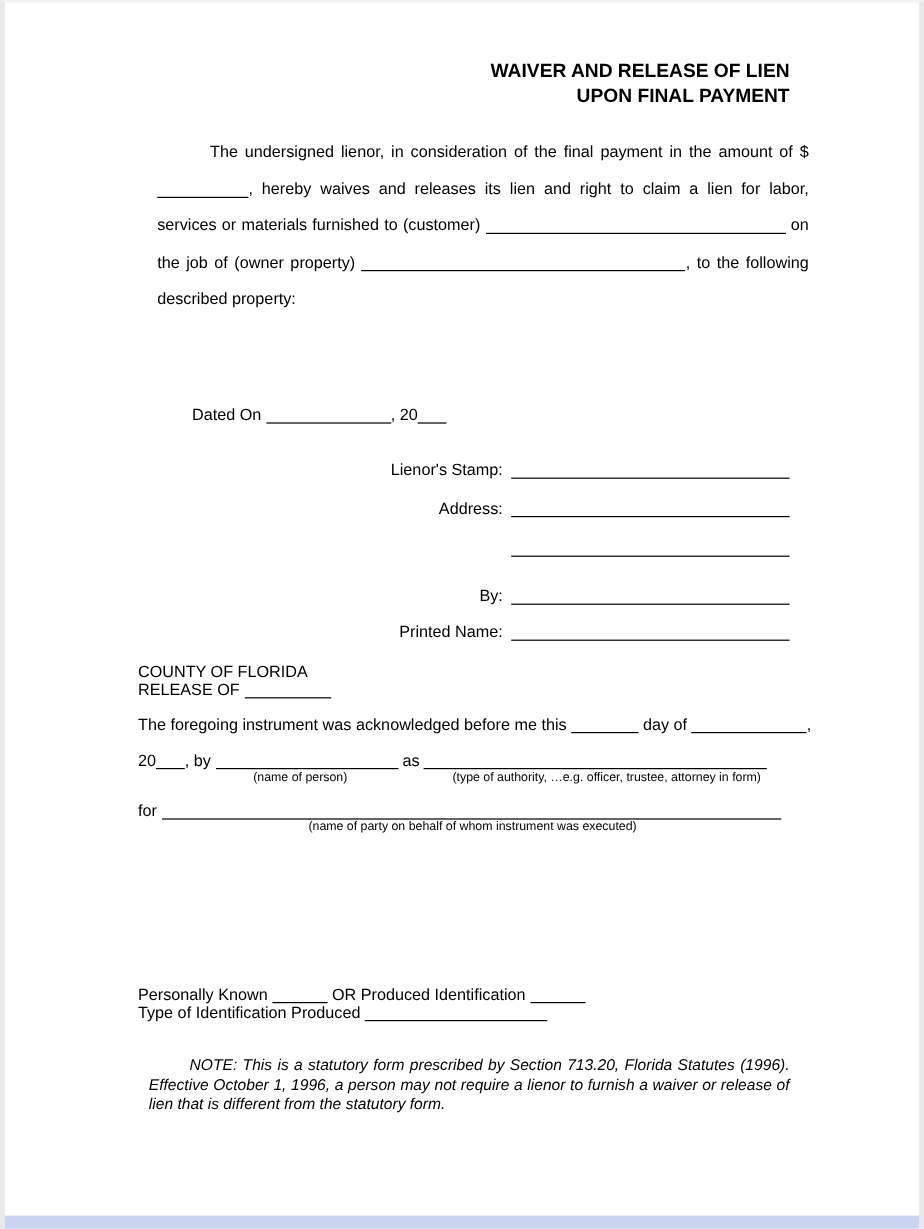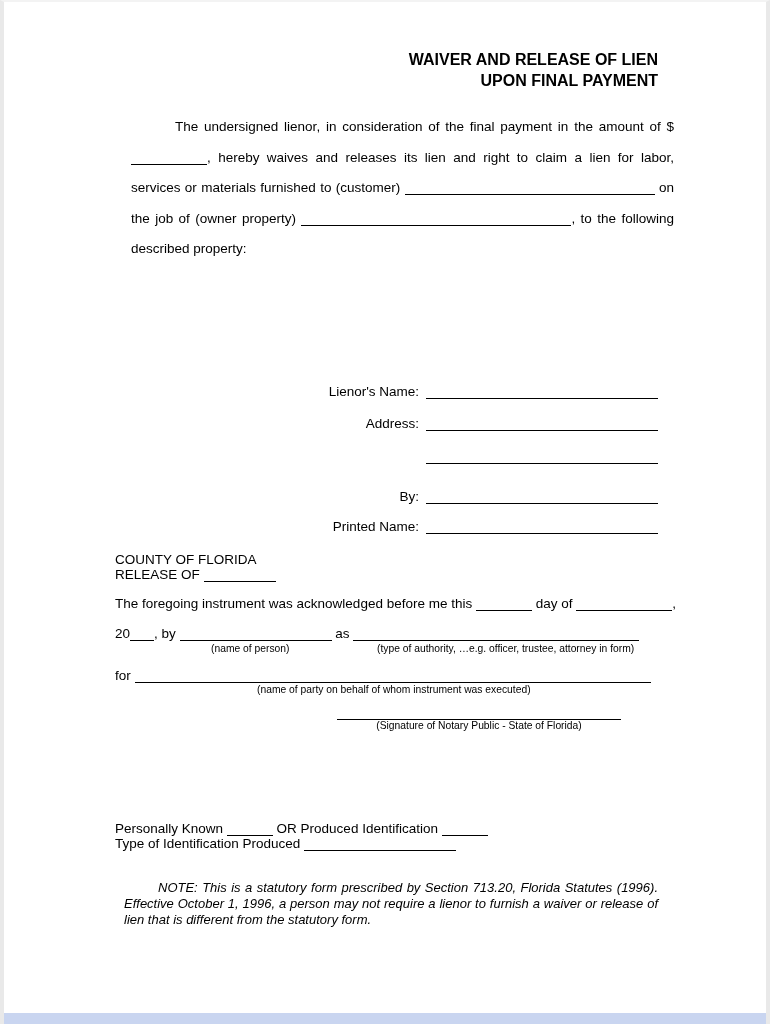--- a/index.html
+++ b/index.html
@@ -27,22 +27,23 @@
 <div class="page">
   <div class="content">
 
     <div class="abs title" style="top:47px">
       <div>WAIVER AND RELEASE OF LIEN</div>
       <div>UPON FINAL PAYMENT</div>
     </div>
 
     <p class="abs para" style="top:110px"><span>The undersigned lienor, in consideration of the final payment in the amount of $</span><span class="bl" style="width:76px"></span><span>, hereby waives and releases its lien and right to claim a lien for labor, services or materials furnished to (customer)</span> <span class="bl" style="width:250px"></span> <span>on the job of (owner property)</span> <span class="bl" style="width:270px"></span><span>, to the following described property:</span></p>
 
+    <div class="abs nowrap" style="top:336px;left:45px"><span>Dated On</span> <span class="bl" style="width:104px"></span><span>, 20</span><span class="bl" style="width:24px"></span></div>
 
-    <div class="abs field-row" style="top:382px"><span class="label">Lienor's Name:</span><span class="bl"></span></div>
+    <div class="abs field-row" style="top:382px"><span class="label">Lienor's Stamp:</span><span class="bl"></span></div>
 
     <div class="abs field-row" style="top:414px"><span class="label">Address:</span><span class="bl"></span></div>
 
     <div class="abs field-row" style="top:447px"><span class="bl"></span></div>
 
     <div class="abs field-row" style="top:487px"><span class="label">By:</span><span class="bl"></span></div>
 
     <div class="abs field-row" style="top:517px"><span class="label">Printed Name:</span><span class="bl"></span></div>
 
     <div class="abs" style="top:550px">COUNTY OF FLORIDA</div>
@@ -53,24 +54,20 @@
 
     <div class="abs nowrap" style="top:624px"><span>20</span><span class="bl" style="width:24px"></span><span>, by</span> <span class="bl" style="width:152px"></span> <span>as</span> <span class="bl" style="width:286px"></span></div>
 
     <span class="abs caption" style="top:641px;left:96px">(name of person)</span>
     <span class="abs caption" style="top:641px;left:262px">(type of authority, …e.g. officer, trustee, attorney in form)</span>
 
     <div class="abs nowrap" style="top:666px"><span>for</span> <span class="bl" style="width:516px"></span></div>
 
     <span class="abs caption" style="top:682px;left:142px">(name of party on behalf of whom instrument was executed)</span>
 
-    <div class="abs" style="top:703px;left:222px;width:284px;text-align:center">
-      <div class="bl" style="width:284px"></div>
-      <div class="caption">(Signature of Notary Public - State of Florida)</div>
-    </div>
 
 
     <div class="abs nowrap" style="top:819px"><span>Personally Known</span> <span class="bl" style="width:46px"></span> <span>OR Produced Identification</span> <span class="bl" style="width:46px"></span></div>
 
     <div class="abs nowrap" style="top:834px"><span>Type of Identification Produced</span> <span class="bl" style="width:152px"></span></div>
 
     <p class="abs note" style="top:878px">NOTE:  This is a statutory form prescribed by Section 713.20, Florida Statutes (1996). Effective October 1, 1996, a person may not require a lienor to furnish a waiver or release of lien that is different from the statutory form.</p>
 
   </div>
 

